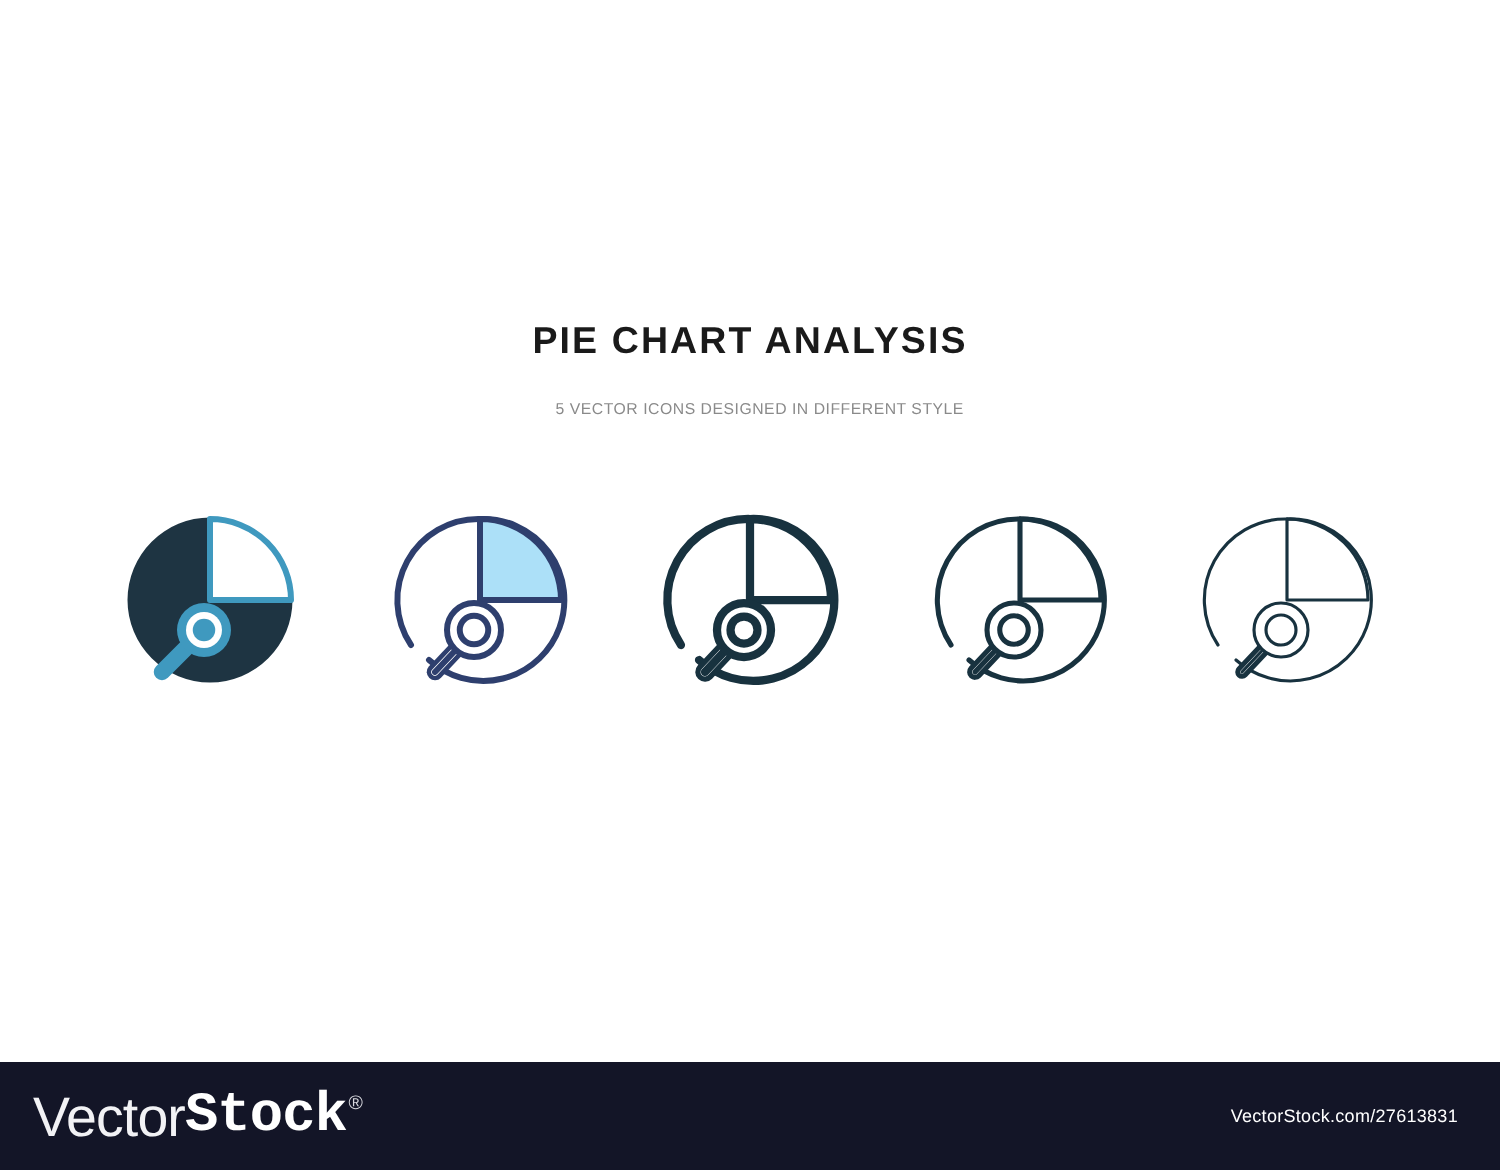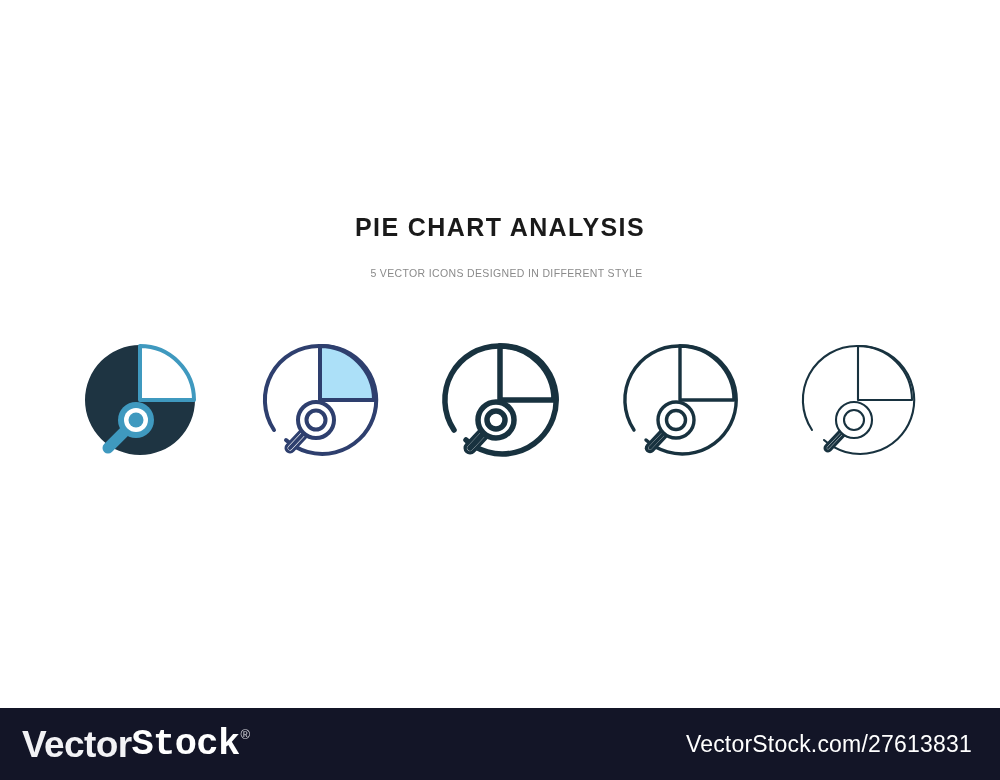--- a/index.html
+++ b/index.html
@@ -98,21 +98,21 @@
   .logo {
     display: flex;
     align-items: flex-start;
     color: #ffffff;
     line-height: 1;
     white-space: nowrap;
   }
   .logo-vector {
     font-family: "Liberation Sans", sans-serif;
     font-size: 37px;
-    font-weight: 700;
+    font-weight: 400;
     letter-spacing: -0.6px;
     color: #f2f2f5;
   }
   .logo-stock {
     font-family: Liberation Mono, monospace;
     font-size: 37px;
     font-weight: 700;
     letter-spacing: -0.6px;
     color: #ffffff;
   }
@@ -120,21 +120,21 @@
     font-family: "Liberation Sans", sans-serif;
     font-size: 13px;
     font-weight: 400;
     color: #d8d8de;
     position: relative;
     top: 2px;
     left: 1px;
   }
   .footer-url {
     font-family: "Liberation Sans", sans-serif;
-    font-size: 23px;
+    font-size: 12px;
     font-weight: 400;
     letter-spacing: 0.2px;
     color: #ffffff;
     white-space: nowrap;
   }
 </style>
 </head>
 <body>
 
 <div class="canvas">

